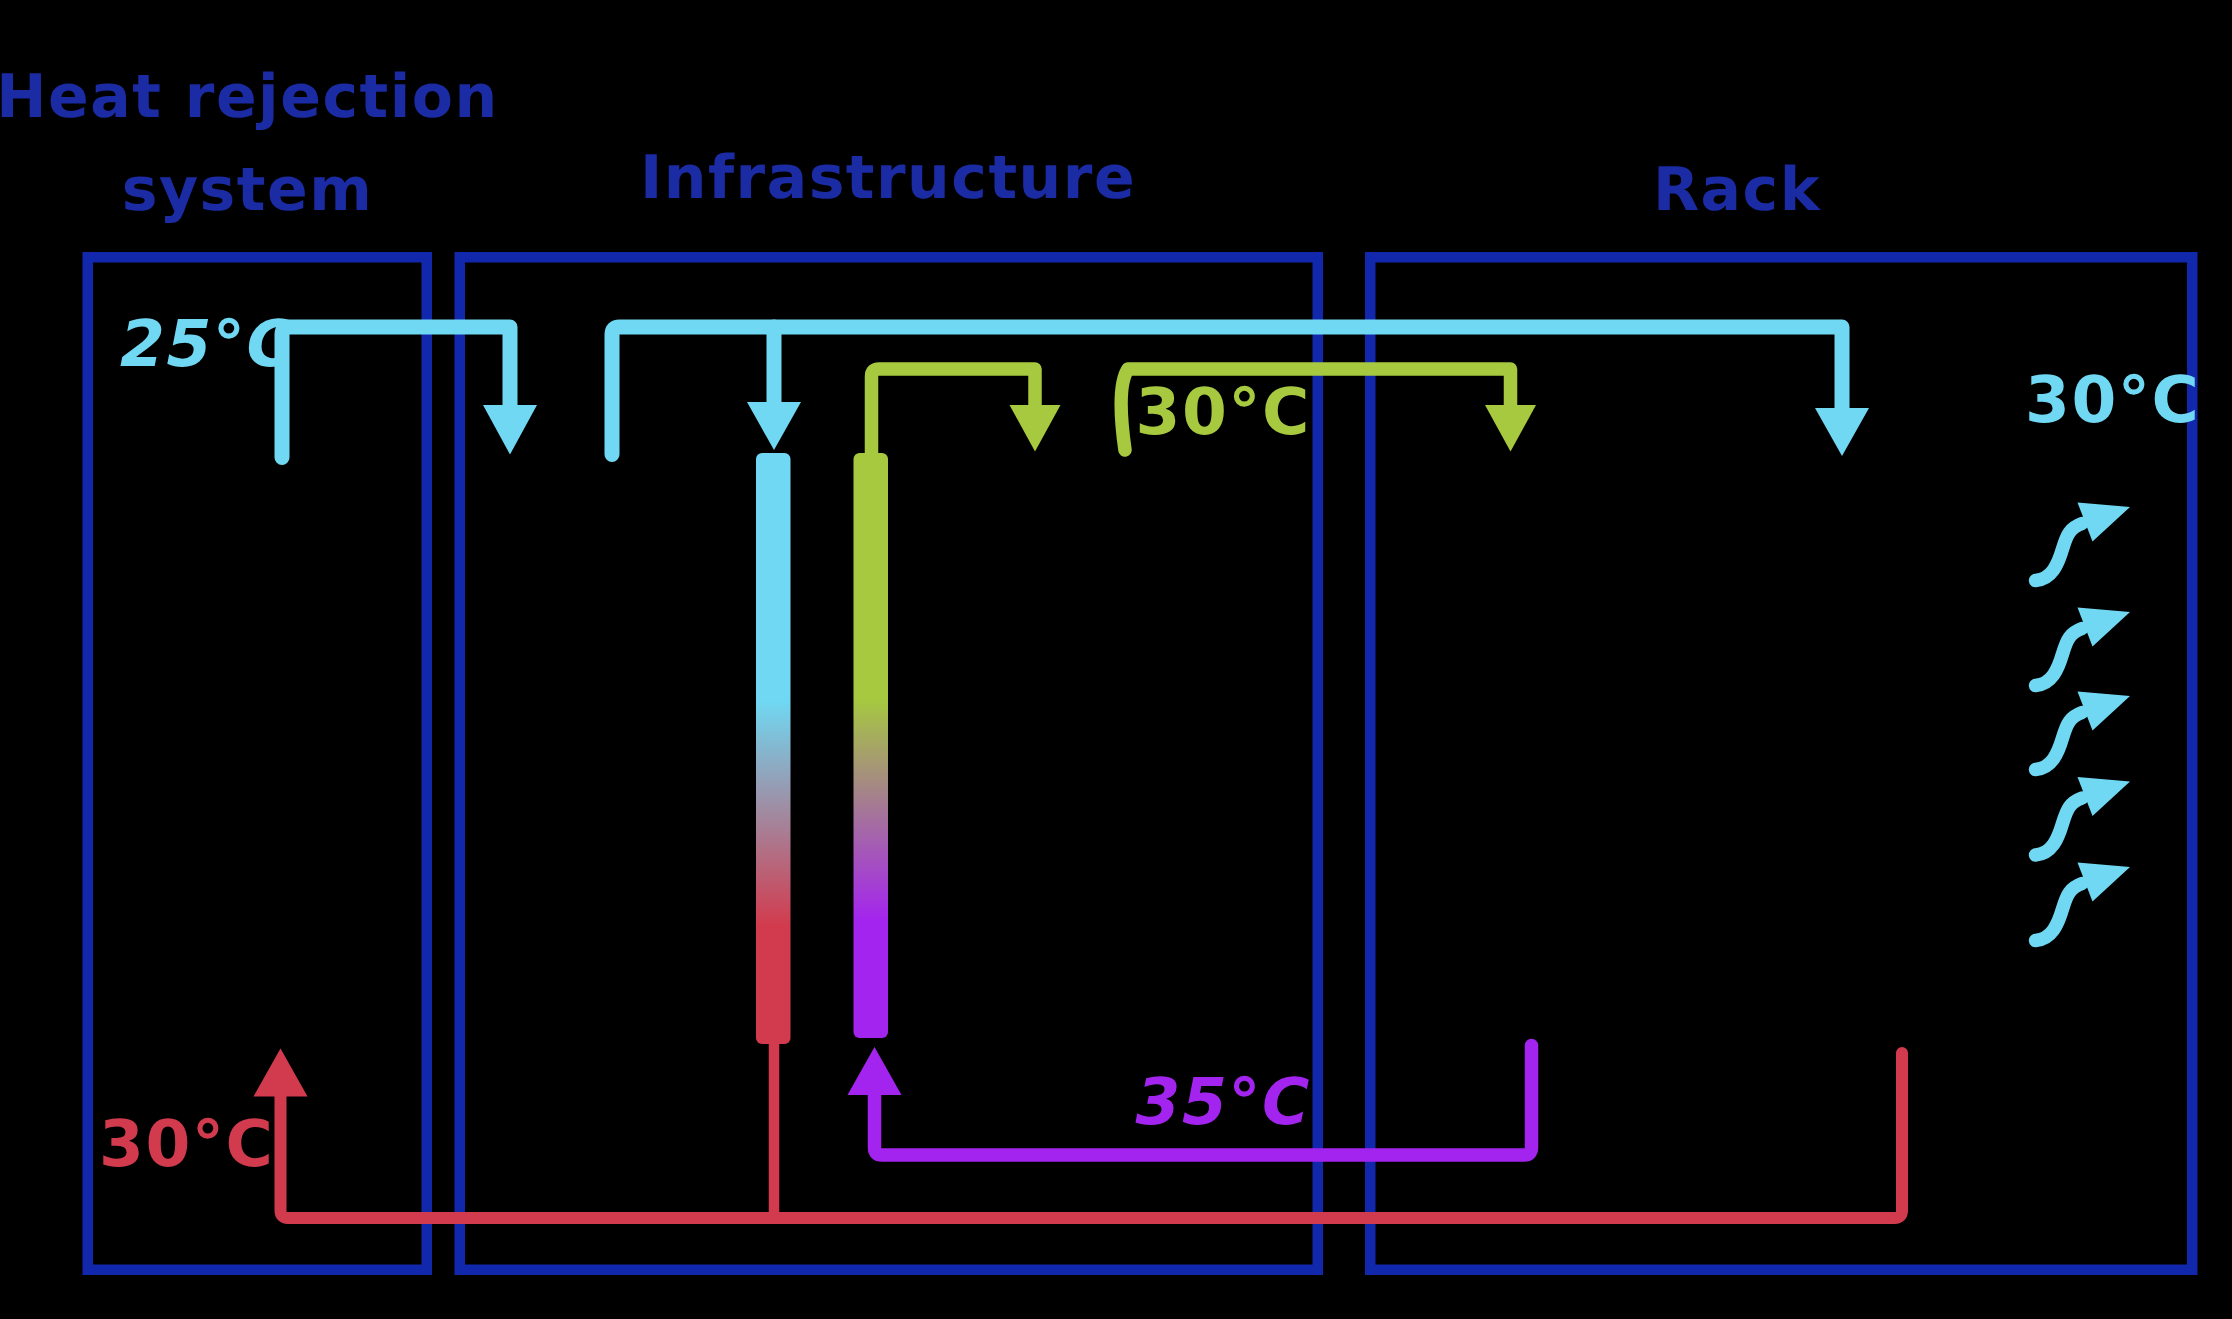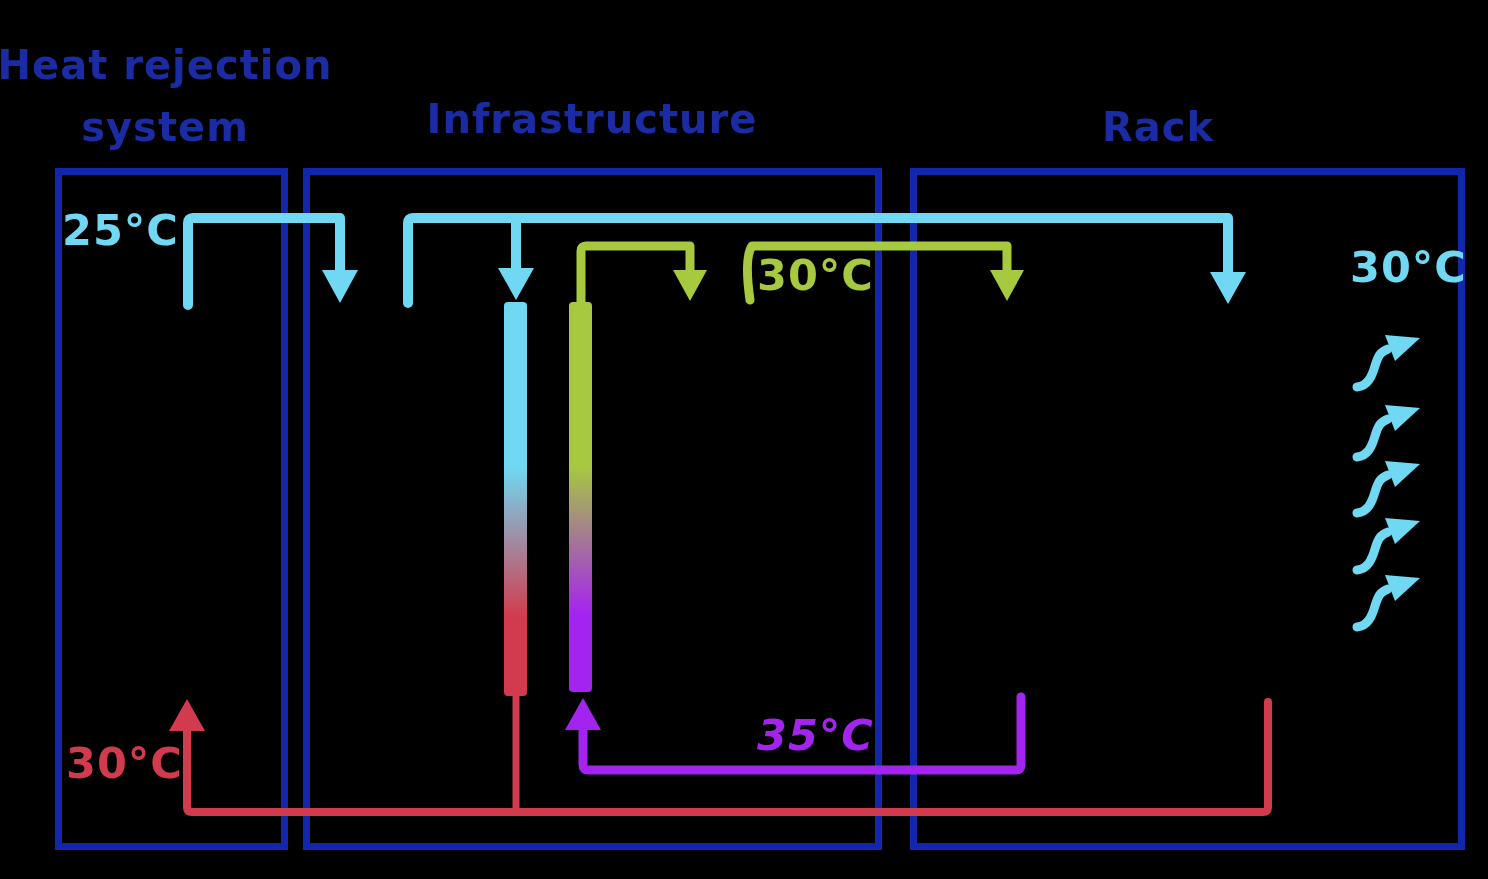--- a/index.html
+++ b/index.html
@@ -109,19 +109,19 @@
     <g transform="translate(1356,513)">
       <path d="M1 57 C12 56 16 46 19 36 C22 26 24 22 32 19" class="s-cold sq"></path>
       <polygon points="39,31 29,5 64,8" class="f-cold"></polygon>
     </g>
     <g transform="translate(1356,570)">
       <path d="M1 57 C12 56 16 46 19 36 C22 26 24 22 32 19" class="s-cold sq"></path>
       <polygon points="39,31 29,5 64,8" class="f-cold"></polygon>
     </g>
   </svg>
 
-  <div class="t-label c-cold" style="left:62px;top:209px;">25°C</div>
+  <div class="t-label c-cold" style="left:80px;top:209px;font-style:italic;">25°C</div>
   <div class="t-label c-cool" style="left:757px;top:254px;">30°C</div>
   <div class="t-label c-cold" style="left:1350px;top:246px;">30°C</div>
   <div class="t-label c-hot" style="left:66px;top:742px;">30°C</div>
   <div class="t-label c-warm" style="left:757px;top:714px;font-style:italic;">35°C</div>
 
 </div>
 
 </body></html>

